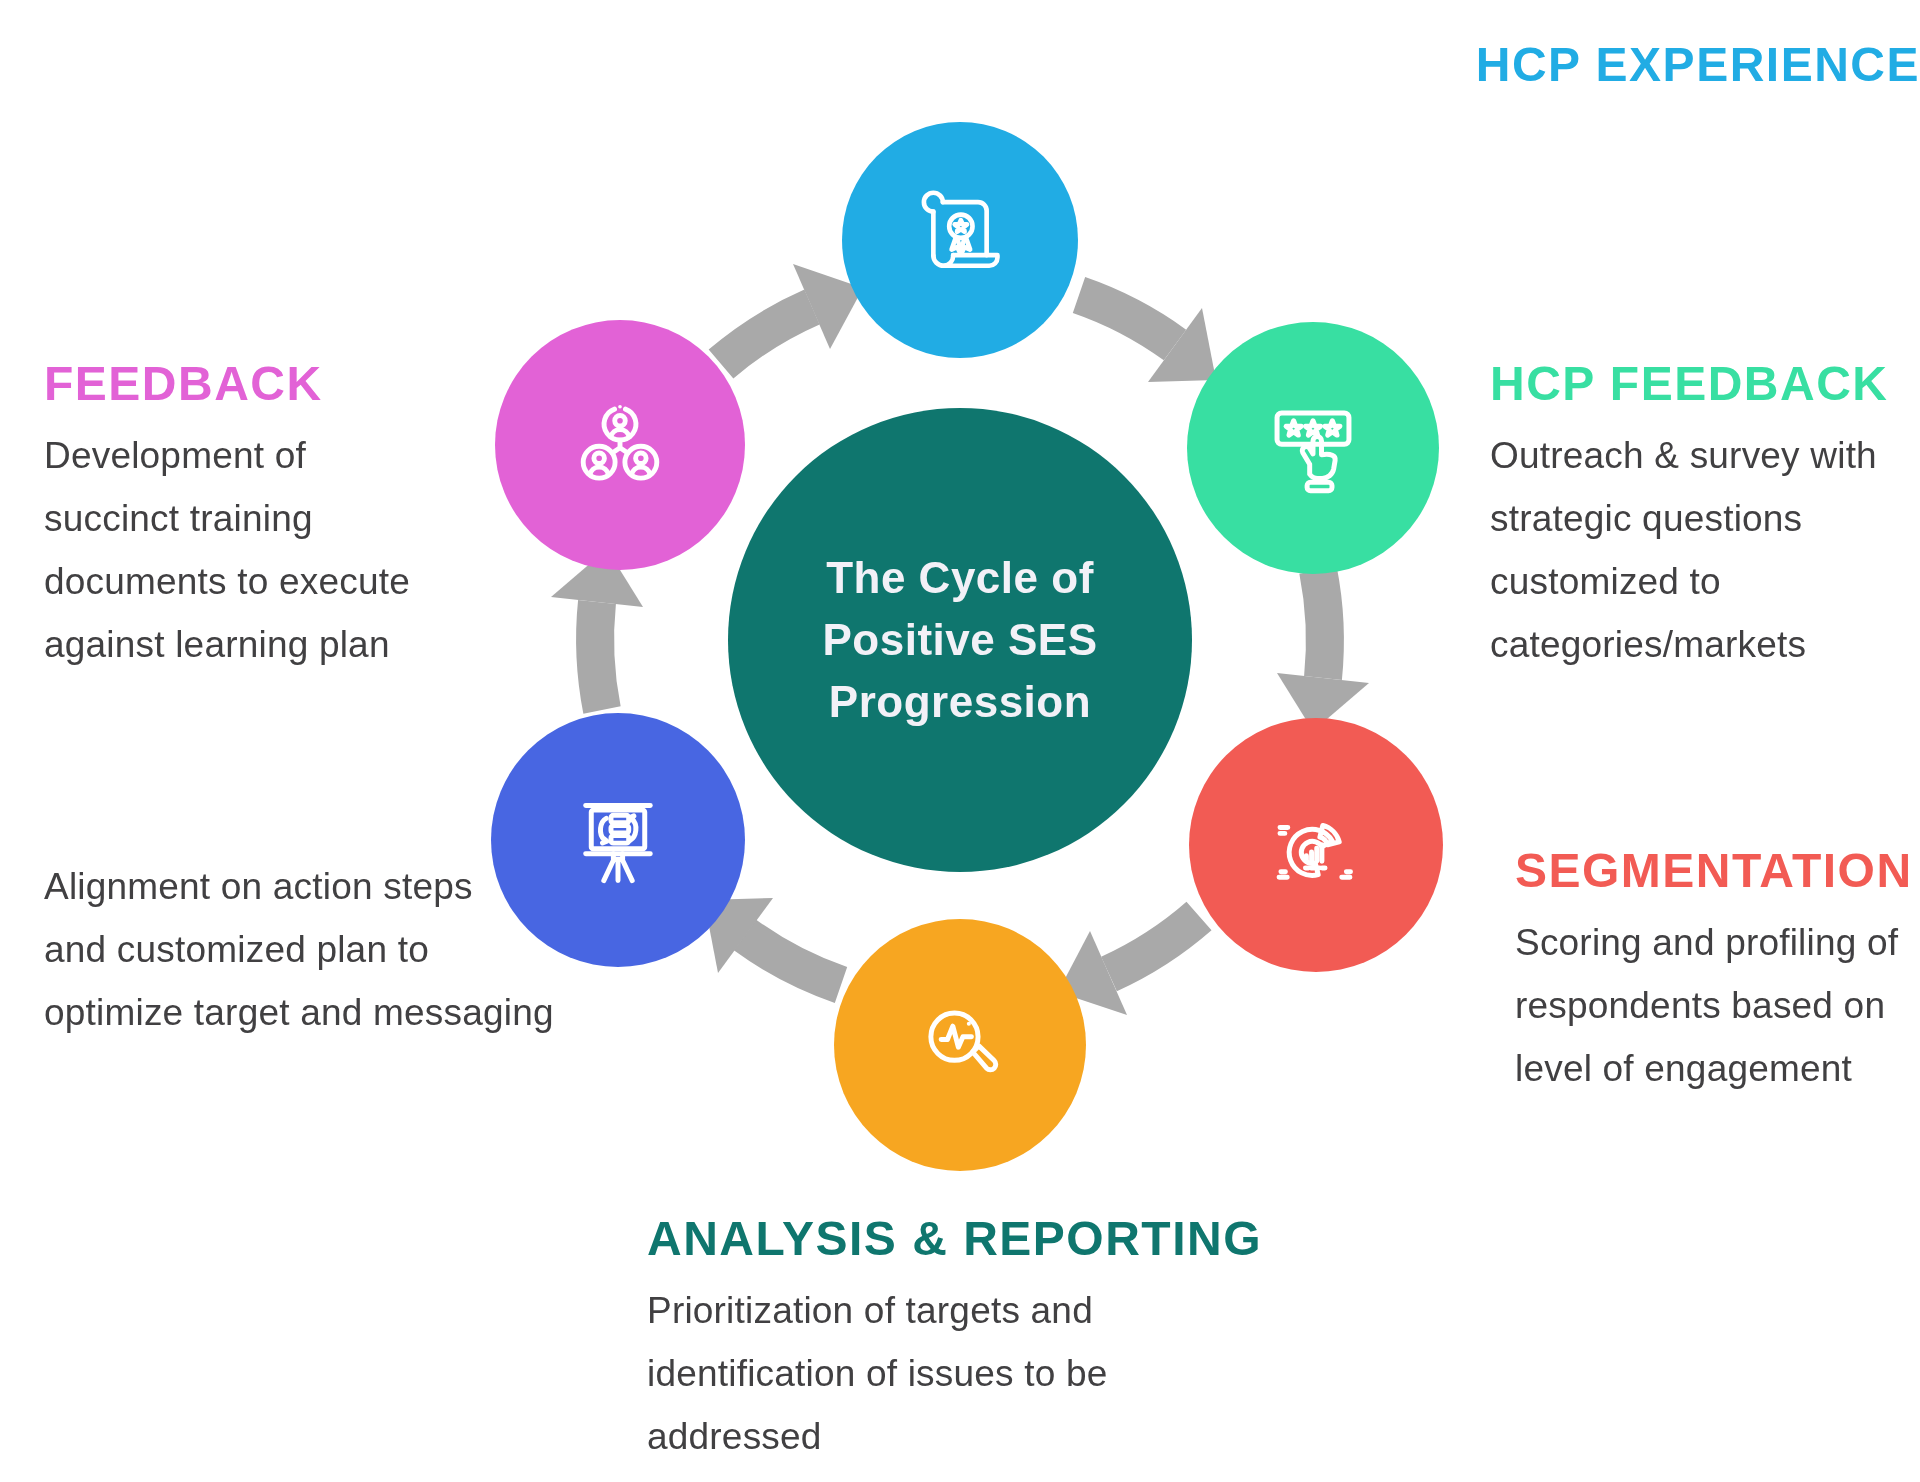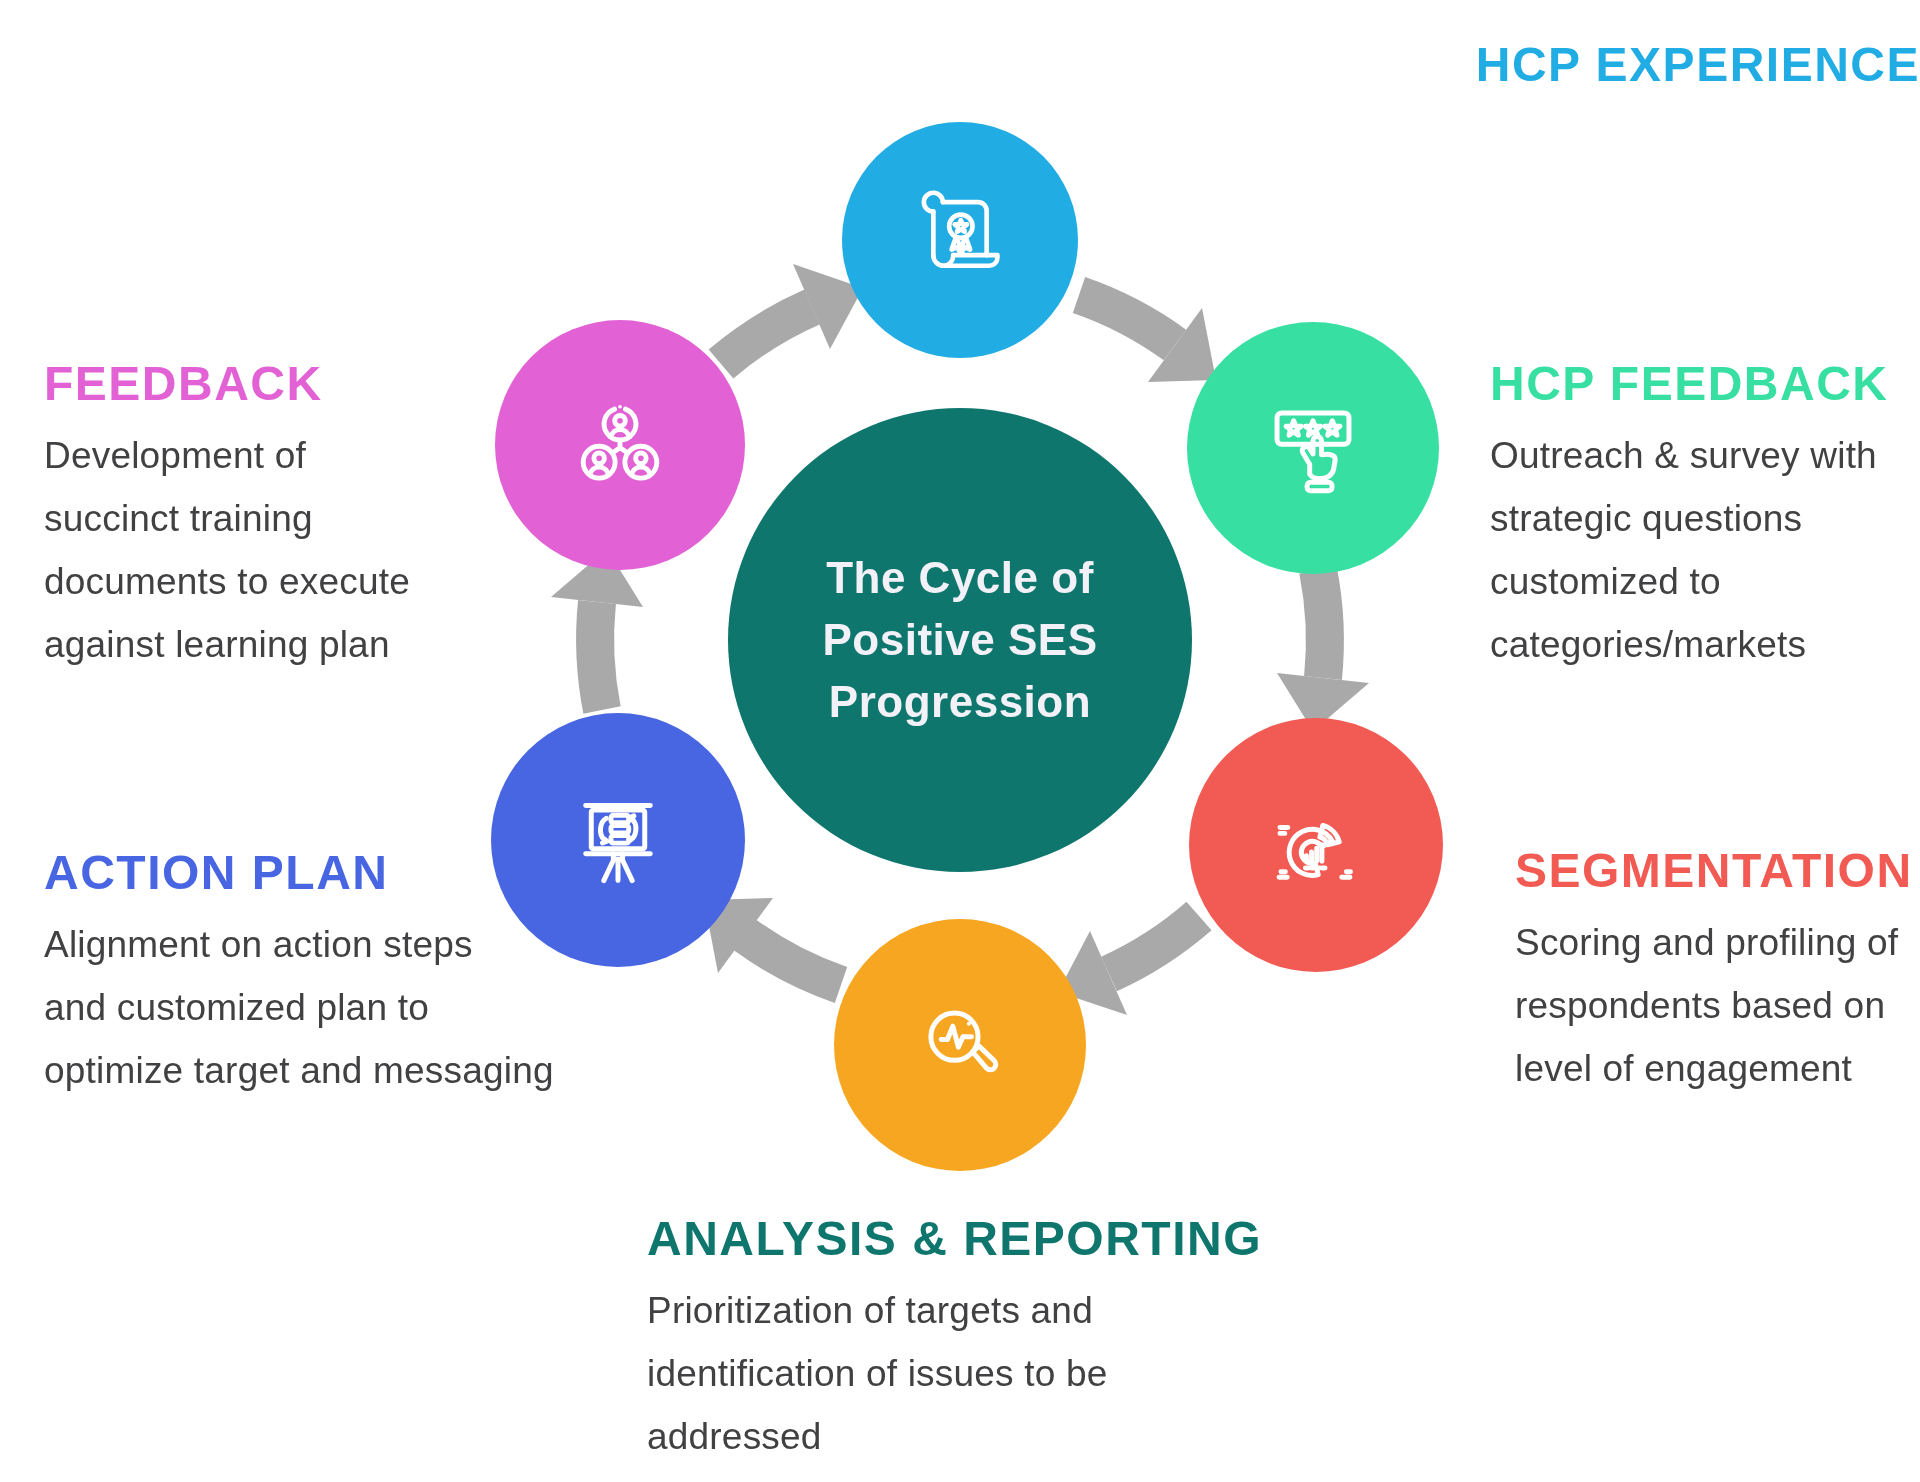--- a/index.html
+++ b/index.html
@@ -215,21 +215,20 @@
   </div>
 
   <div class="textblock t-analysis">
     <div class="node-title">ANALYSIS &amp; REPORTING</div>
     <div class="node-desc">Prioritization of targets and
 identification of issues to be
 addressed</div>
   </div>
 
   <div class="textblock t-actionplan">
-    <div class="node-title">ACTION PLAN</div>
     <div class="node-desc">Alignment on action steps
 and customized plan to
 optimize target and messaging</div>
   </div>
 
   <div class="textblock t-training">
     <div class="node-title">FEEDBACK</div>
     <div class="node-desc">Development of
 succinct training
 documents to execute

